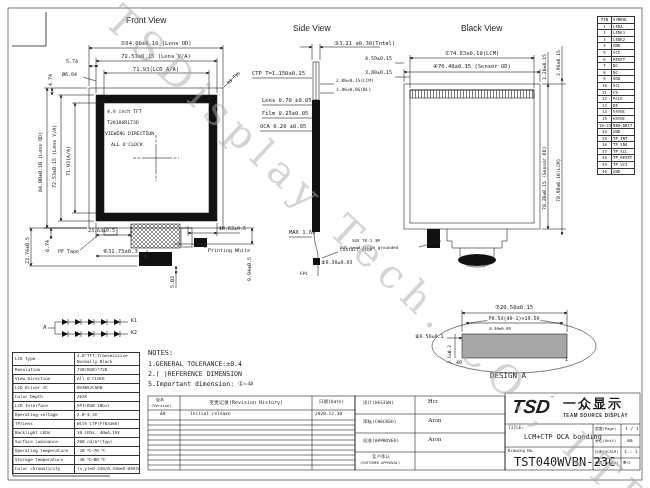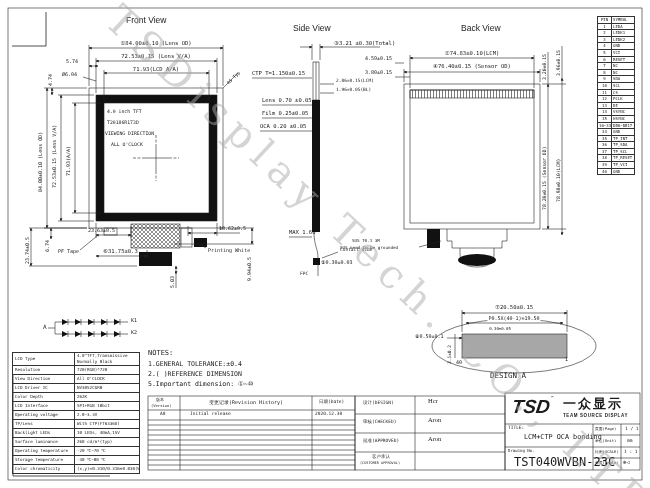--- a/index.html
+++ b/index.html
@@ -181,21 +181,21 @@
   <span class="lb" style="left:336px;top:79px;font-size:4.5px;">2.06±0.15(LCM)</span>
   <span class="lb" style="left:336px;top:88px;font-size:4.5px;">1.96±0.05(BL)</span>
   <span class="lb" style="left:262px;top:98px;font-size:5.5px;">Lens 0.70 ±0.05</span>
   <span class="lb" style="left:262px;top:111px;font-size:5.5px;">Film 0.25±0.05</span>
   <span class="lb" style="left:260px;top:124px;font-size:5.5px;">OCA 0.20 ±0.05</span>
   <span class="lb" style="left:289px;top:230px;font-size:5.5px;">MAX 1.60</span>
   <span class="lb" style="left:340px;top:248px;font-size:4.5px;">Contact side</span>
   <span class="lb" style="left:321px;top:260px;font-size:5px;">⑤0.30±0.03</span>
   <span class="lb" style="left:300px;top:272px;font-size:4.5px;">FPC</span>
 
-  <span class="lb" style="left:461px;top:24px;font-size:8.5px;font-family:'Liberation Sans',sans-serif;">Back View</span>
+  <span class="lb" style="left:461px;top:24px;font-size:8.5px;font-family:'Liberation Sans',sans-serif;">Black View</span>
   <span class="lb" style="left:365px;top:56px;font-size:5px;">4.59±0.15</span>
   <span class="lb" style="left:365px;top:70px;font-size:5px;">3.80±0.15</span>
   <span class="lb ct" style="left:472px;top:51px;font-size:5.5px;">②74.83±0.10(LCM)</span>
   <span class="lb ct" style="left:472px;top:64px;font-size:5.5px;">④76.40±0.15 (Sensor OD)</span>
   <span class="lb vr" style="left:543px;top:80px;font-size:4.8px;">3.20±0.15</span>
   <span class="lb vr" style="left:557px;top:76px;font-size:4.8px;">3.96±0.15</span>
   <span class="lb vr" style="left:543px;top:210px;font-size:4.8px;">78.20±0.15 (Sensor OD)</span>
   <span class="lb vr" style="left:557px;top:202px;font-size:4.8px;">78.98±0.10(LCM)</span>
   <span class="lb" style="left:352px;top:239px;font-size:4.2px;">SUS T0.1 3M</span>
   <span class="lb" style="left:340px;top:246px;font-size:4.2px;">SUS need to be grounded</span>

